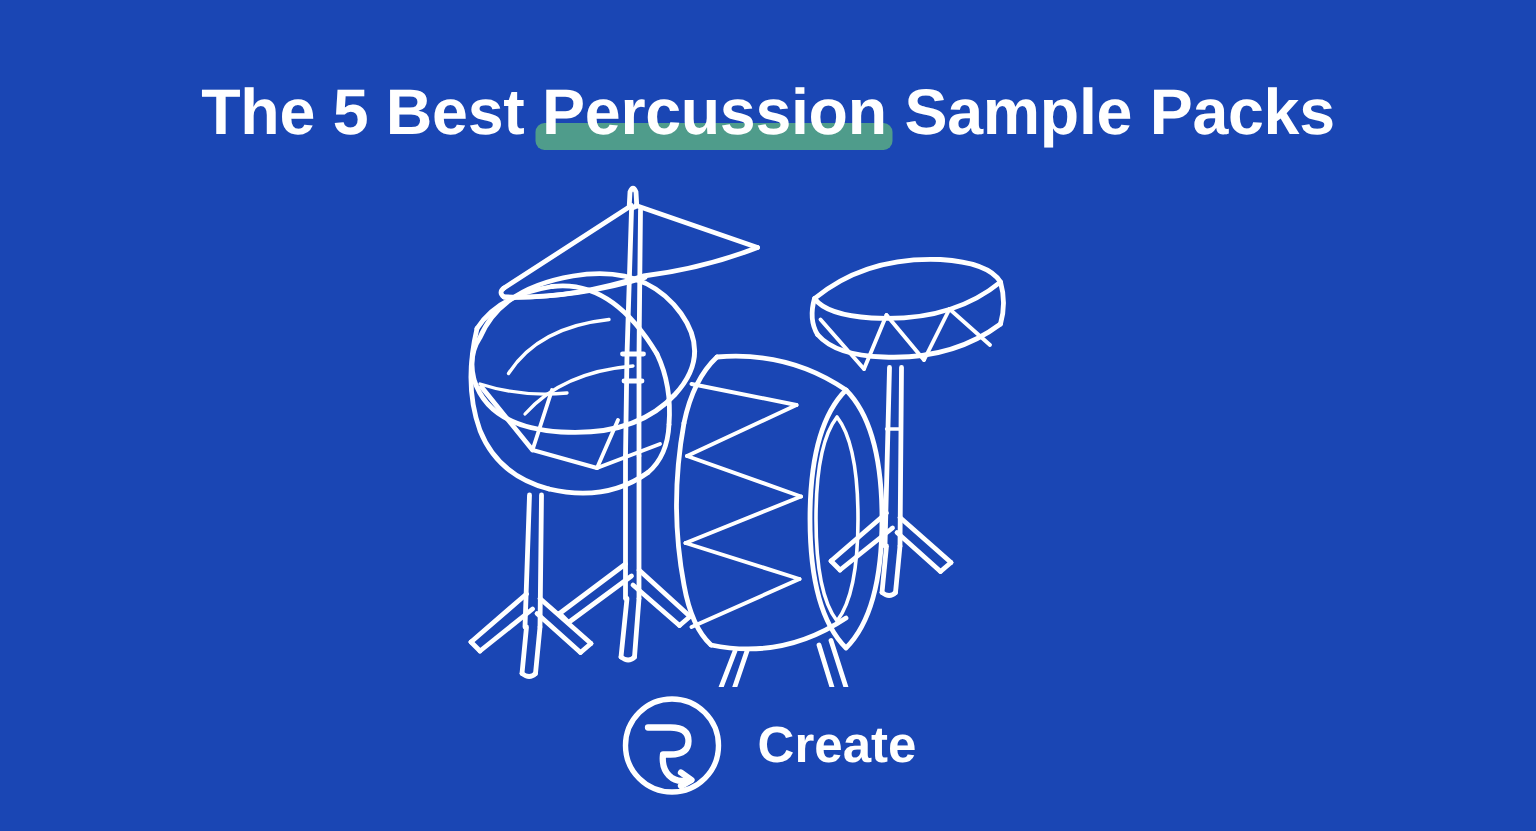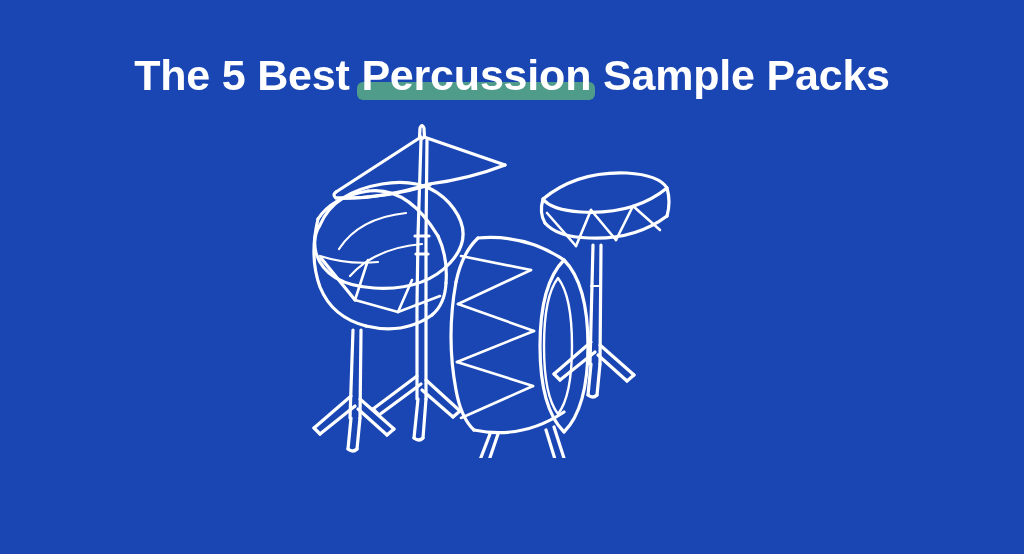--- a/index.html
+++ b/index.html
@@ -235,14 +235,25 @@
         <path d="M300 227 L334 257"></path>
         <path d="M334 257 L327 263"></path>
         <path d="M327 263 L298 237"></path>
         <path d="M291 246 L288 277"></path>
         <path d="M300 246 L297 277"></path>
         <path d="M288 277 q5 4 9 0"></path>
       </g>
     </svg>
   </div>
 
+  <div class="brand">
+    <div class="brand-mark">
+      <svg viewBox="0 0 70 70" xmlns="http://www.w3.org/2000/svg">
+        <circle cx="35" cy="35" r="31" fill="none" stroke="#ffffff" stroke-width="3.6"></circle>
+
+        <path d="M19 23 L34 23 q12 0 12 9 q0 9 -12 9 L29 41 q-1 9 4 14 q5 5 13 3" fill="none" stroke="#ffffff" stroke-width="4.2" stroke-linecap="round" stroke-linejoin="round"></path>
+        <path d="M41 53 L48 58 L41 62" fill="none" stroke="#ffffff" stroke-width="4.2" stroke-linecap="round" stroke-linejoin="round"></path>
+      </svg>
+    </div>
+    <div class="brand-word">Create</div>
+  </div>
 
 </div>
 
 </body></html>

